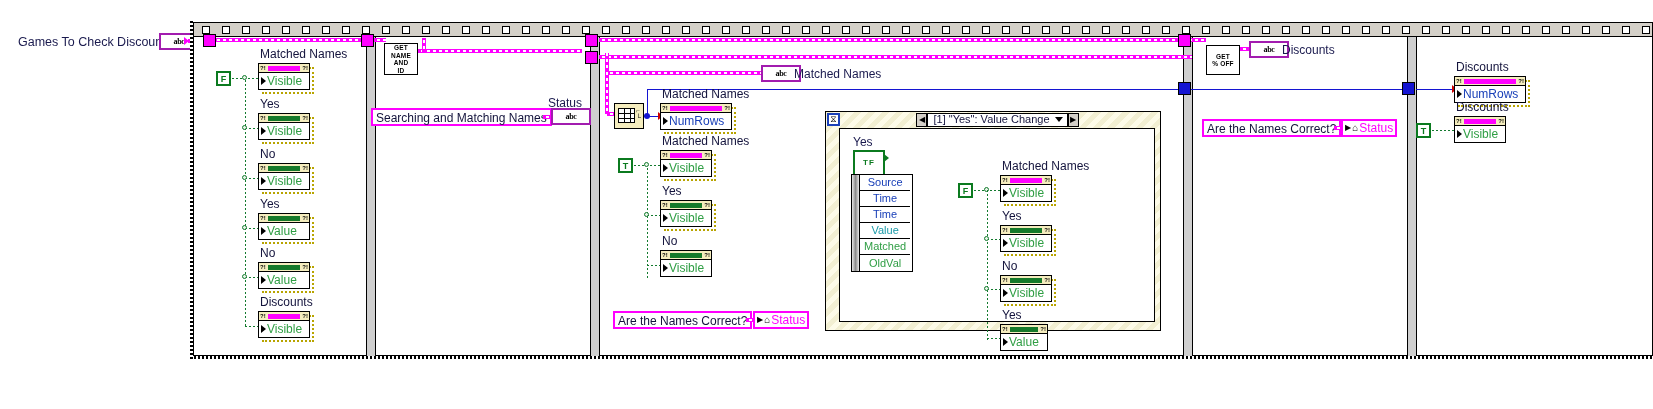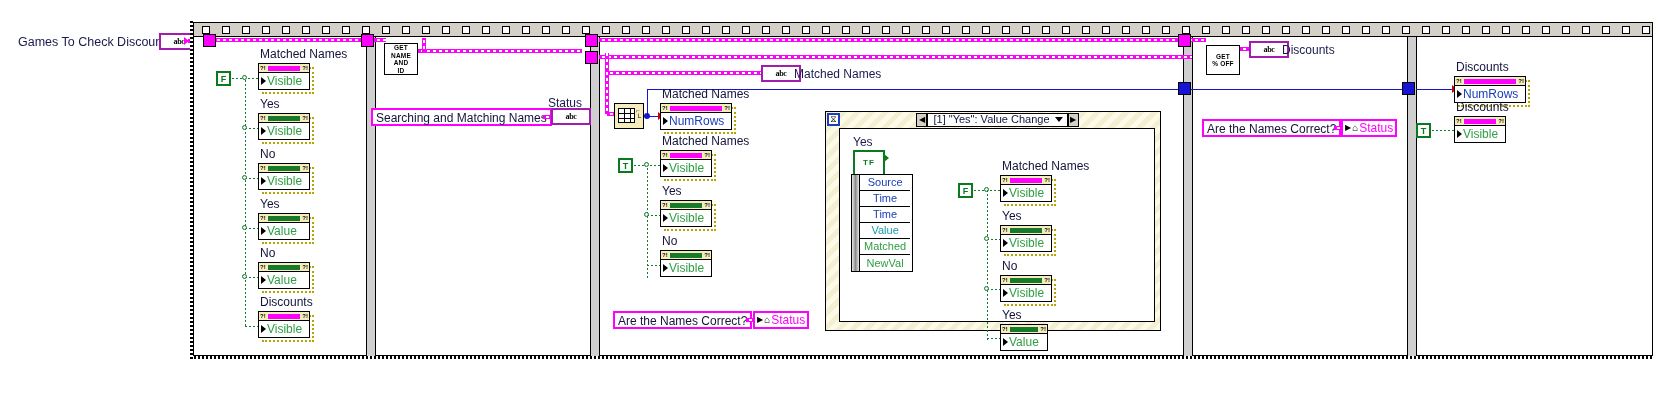--- a/index.html
+++ b/index.html
@@ -557,21 +557,21 @@
       <div class="abs" style="left:44px;top:25px;width:0;height:0;border-top:4px solid transparent;border-bottom:4px solid transparent;border-left:5px solid #0b7a1f;"></div>
 
       <div class="evtdata" style="left:11px;top:45px;width:62px;">
         <div class="grip"></div>
         <div class="rows">
           <div class="r" style="color:#1a40b8;">Source</div>
           <div class="r" style="color:#1a40b8;">Time</div>
           <div class="r" style="color:#1a40b8;">Time</div>
           <div class="r" style="color:#1a9aa8;">Value</div>
           <div class="r" style="color:#2f9e44;">Matched</div>
-          <div class="r" style="color:#2f9e44;">NewVal</div>
+          <div class="r" style="color:#2f9e44;">OldVal</div>
         </div>
       </div>
 
       <div class="boolconst" style="left:118px;top:54px;">F</div>
       <div class="abs w-green-dot" style="left:134px;top:61px;width:26px;"></div>
       <div class="junction" style="left:144px;top:58px;"></div>
       <div class="abs w-green-dot-v" style="left:147px;top:61px;height:150px;"></div>
       <div class="abs w-green-dot" style="left:147px;top:110px;width:13px;"></div>
       <div class="junction" style="left:144px;top:107px;"></div>
       <div class="abs w-green-dot" style="left:147px;top:160px;width:13px;"></div>

